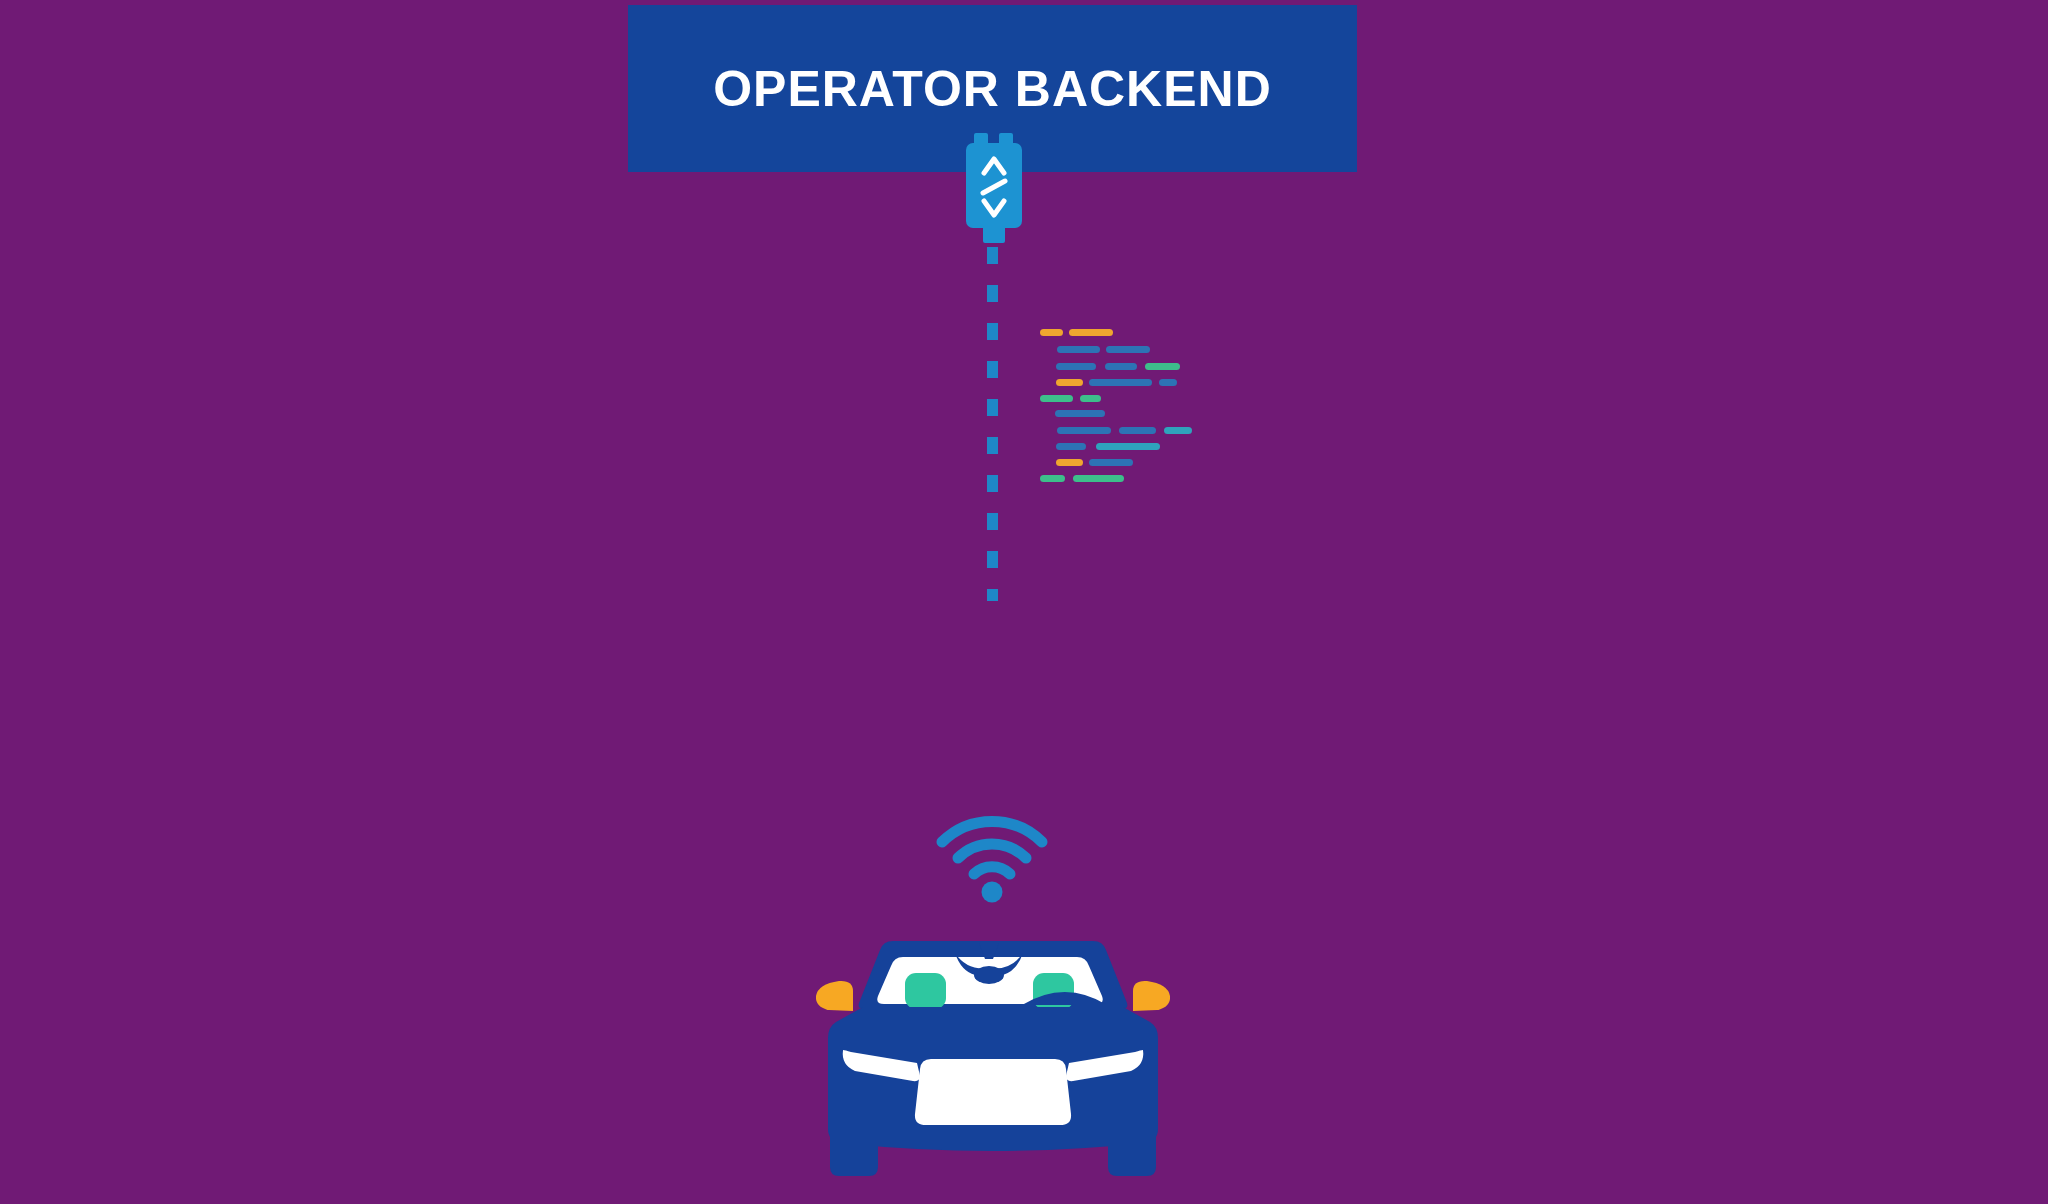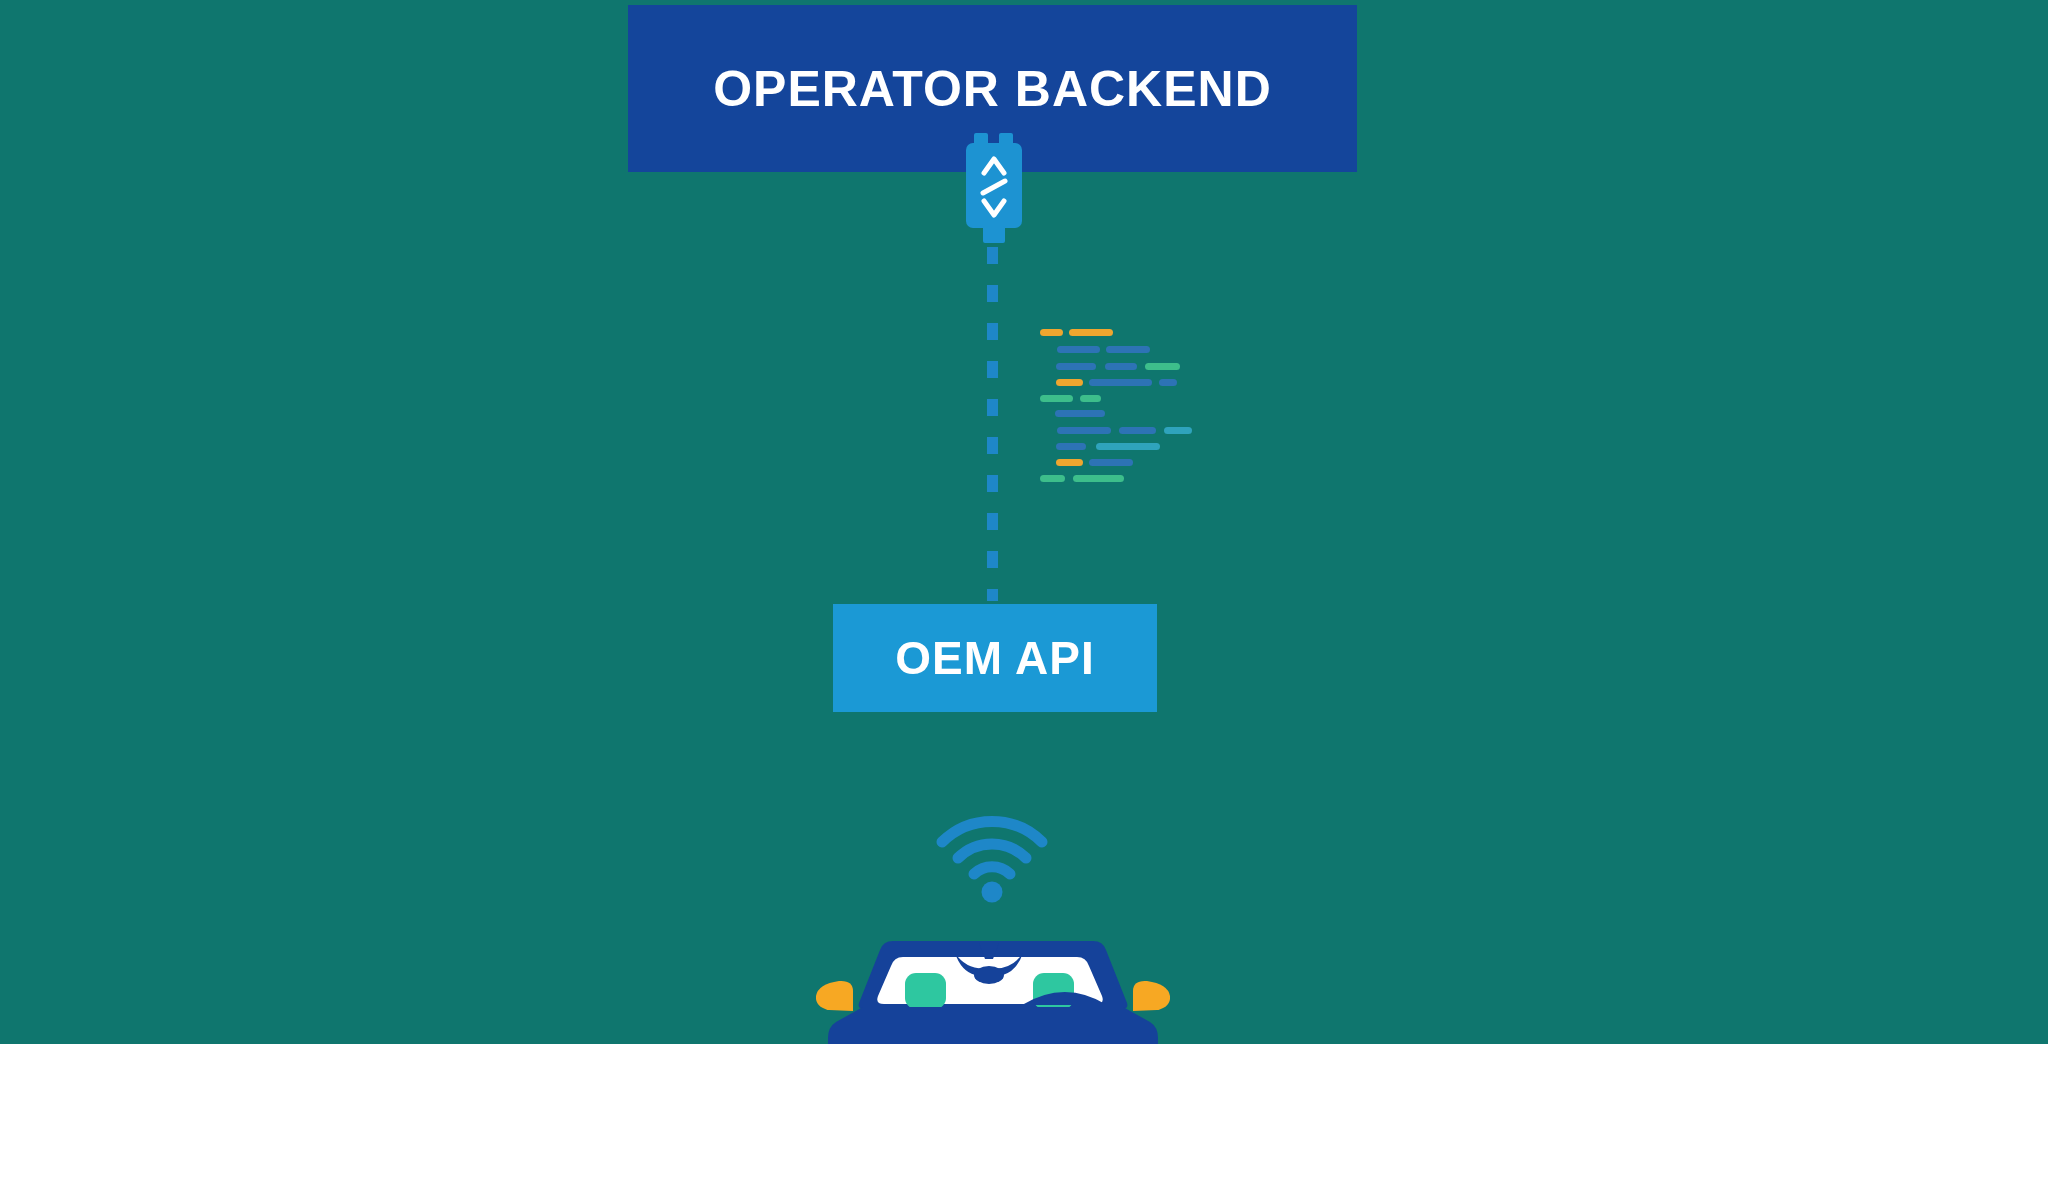--- a/index.html
+++ b/index.html
@@ -1,20 +1,20 @@
 <!DOCTYPE html>
 <html><head>
 <meta charset="utf-8">
 <style>
   html, body { margin: 0; padding: 0; background: #ffffff; }
   .canvas {
     position: relative;
     width: 2048px;
-    height: 1044px;
-    background: #0f766e;
+    height: 1204px;
+    background: #701a75;
     overflow: hidden;
     font-family: "Liberation Sans", "DejaVu Sans", sans-serif;
   }
   .abs { position: absolute; }
 
   
   .backend-box {
     left: 628px; top: 5px; width: 729px; height: 167px;
     background: #14459B;
     display: flex; align-items: center; justify-content: center;
@@ -113,23 +113,20 @@
       <div class="code-row" style="top: 133px;">
         <span class="code-seg" style="left: 16px; width: 27px; background: rgb(239, 166, 47);"></span>
         <span class="code-seg" style="left: 49px; width: 44px; background: rgb(45, 115, 181);"></span>
       </div>
       <div class="code-row" style="top: 149px;">
         <span class="code-seg" style="left: 0px; width: 25px; background: rgb(61, 190, 139);"></span>
         <span class="code-seg" style="left: 33px; width: 51px; background: rgb(61, 190, 139);"></span>
       </div>
     </div>
 
-  <div class="abs oem-box">
-    <span class="label">OEM API</span>
-  </div>
 
   <svg class="abs wifi-svg" width="125" height="95" viewBox="0 0 125 95">
     <path d="M12 29 A71 71 0 0 1 112 29" fill="none" stroke="#1E87C8" stroke-width="11" stroke-linecap="round"></path>
     <path d="M28 45 A48 48 0 0 1 96 45" fill="none" stroke="#1E87C8" stroke-width="11" stroke-linecap="round"></path>
     <path d="M44 61 A26 26 0 0 1 80 61" fill="none" stroke="#1E87C8" stroke-width="11" stroke-linecap="round"></path>
     <circle cx="62" cy="79" r="10.5" fill="#1E87C8"></circle>
   </svg>
 
   <svg class="abs car-svg" width="360" height="250" viewBox="0 0 360 250">
 

